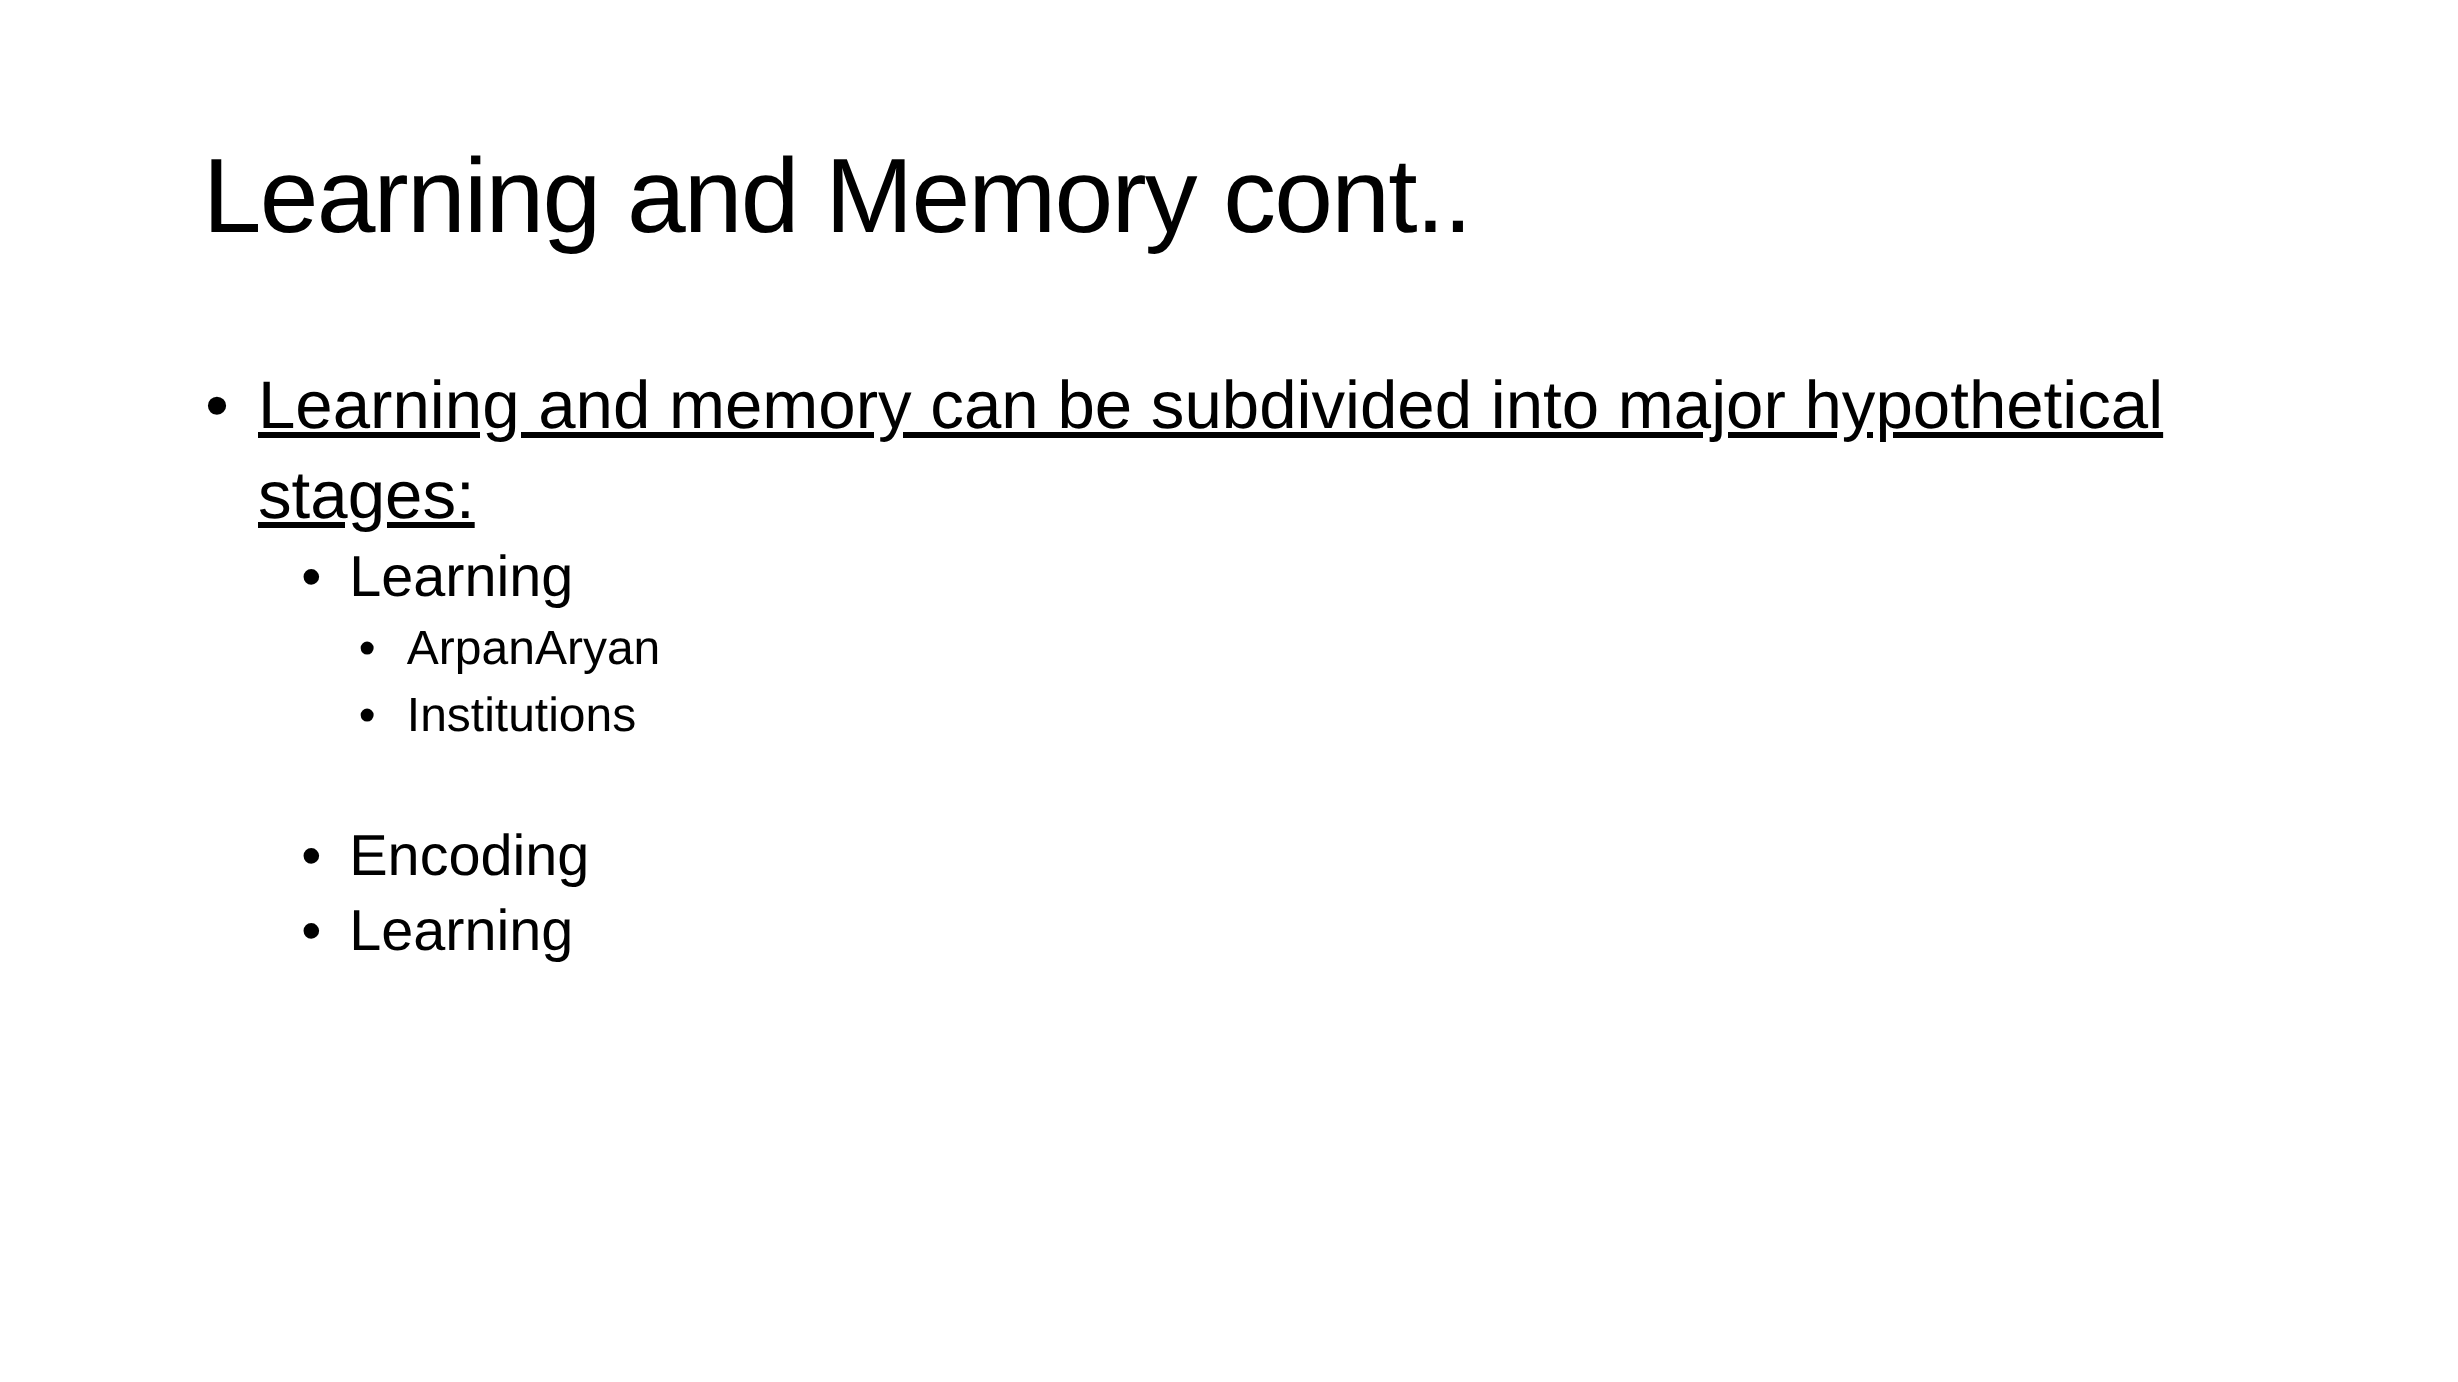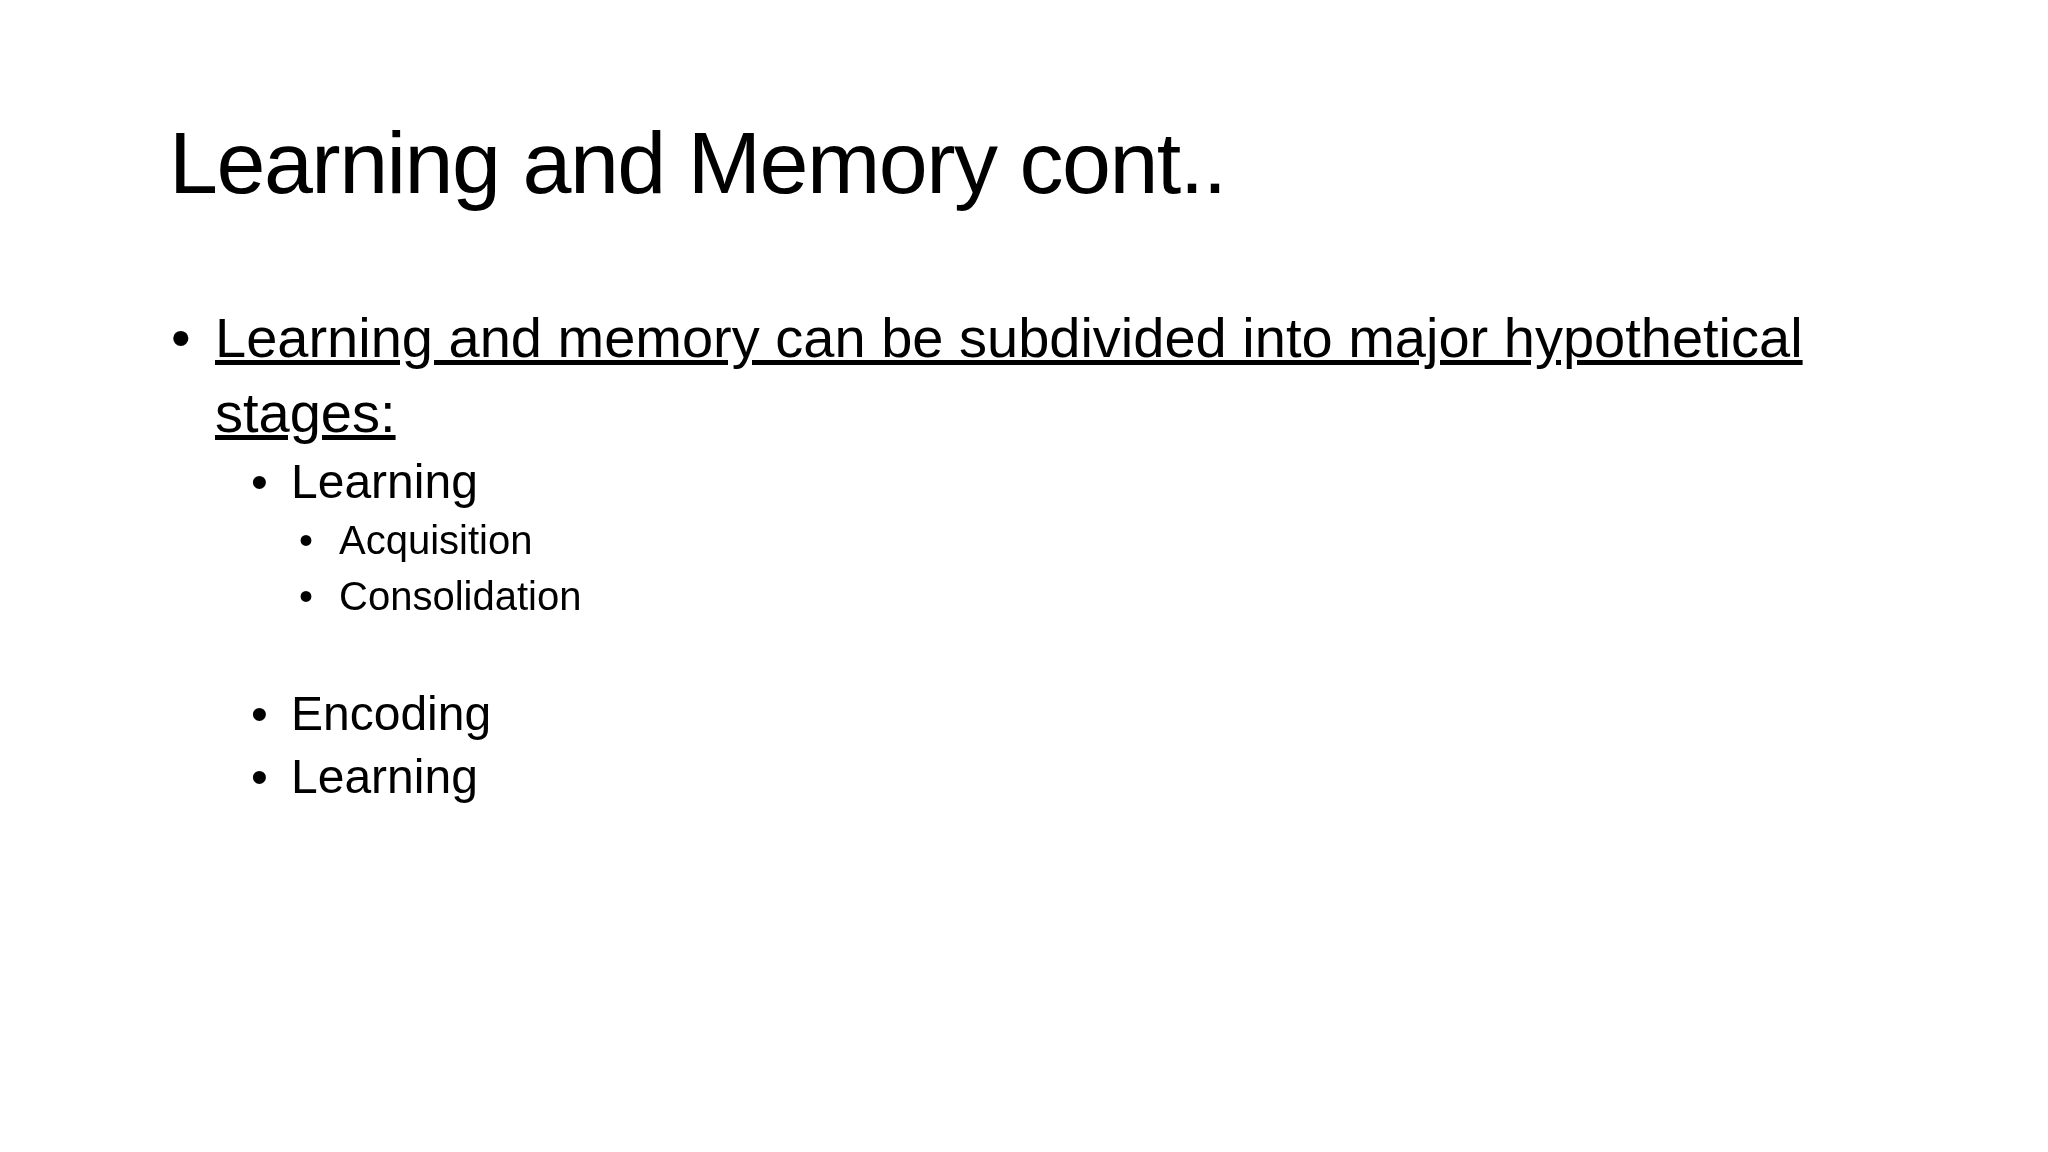--- a/index.html
+++ b/index.html
@@ -91,26 +91,26 @@
       <span class="txt">Learning and memory can be subdivided into major hypothetical stages:</span>
     </div>
 
     <div class="li l2">
       <span class="marker">•</span>
       <span class="txt">Learning</span>
     </div>
 
     <div class="li l3">
       <span class="marker">•</span>
-      <span class="txt">Acquisition</span>
+      <span class="txt">ArpanAryan</span>
     </div>
 
     <div class="li l3">
       <span class="marker">•</span>
-      <span class="txt">Consolidation</span>
+      <span class="txt">Institutions</span>
     </div>
 
     <div class="spacer"></div>
 
     <div class="li l2">
       <span class="marker">•</span>
       <span class="txt">Encoding</span>
     </div>
 
     <div class="li l2">

